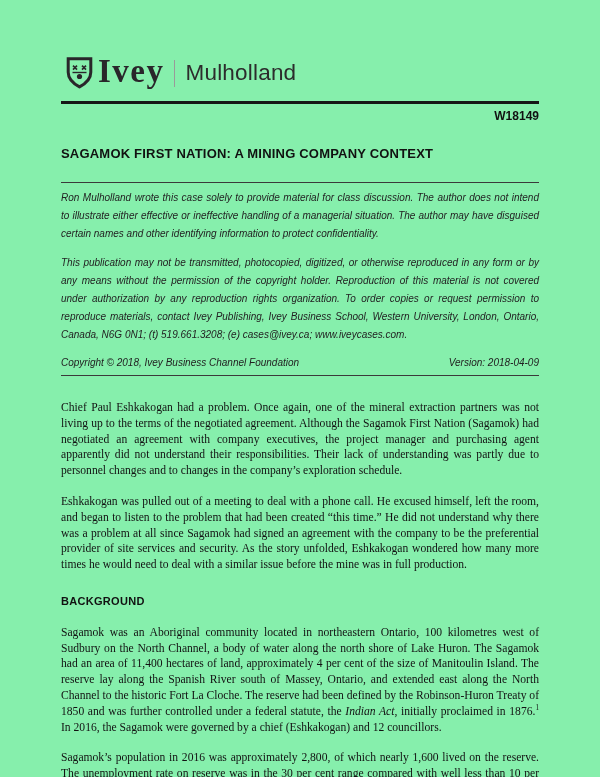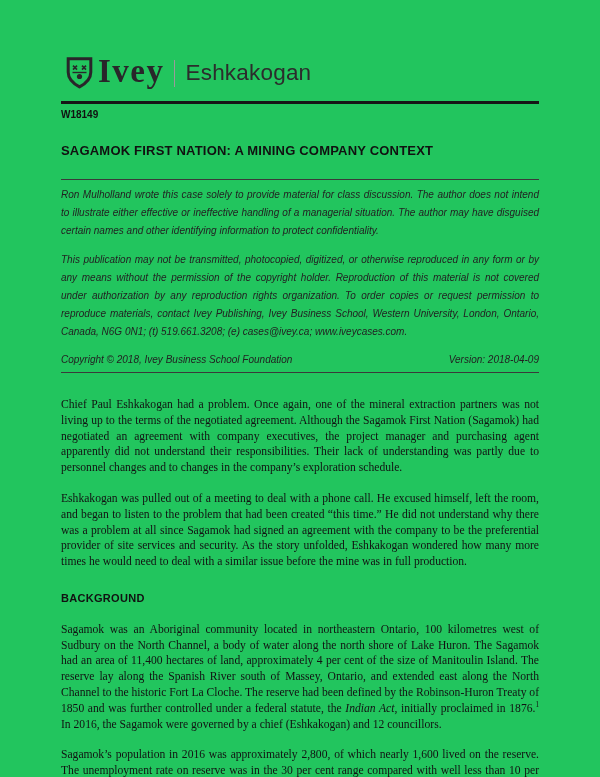--- a/index.html
+++ b/index.html
@@ -1,20 +1,20 @@
 <!DOCTYPE html>
 <html><head>
 <meta charset="utf-8">
 <style>
   * { margin:0; padding:0; box-sizing:border-box; }
   html,body { background:#ffffff; }
   .page {
     position:relative;
     width:600px; height:777px;
-    background:#22c55e;
+    background:#86efac;
     color:#1a1a1a;
     overflow:hidden;
     font-family:"Liberation Serif", serif;
   }
   .content {
     position:absolute;
     left:61px; top:0;
     width:478px;
   }
 
@@ -47,21 +47,22 @@
     font-weight:400;
     font-size:22.5px;
     color:#2c2c2c;
     letter-spacing:0.2px;
   }
 
   .rule-thick { height:3px; background:#161616; margin-top:8px; }
   .case-number {
     font-family:"Liberation Sans", sans-serif;
     font-weight:700;
-    font-size:10px;
+    font-size:12px;
+    text-align:right;
     margin-top:5px;
     color:#111;
   }
 
   
   .doc-title {
     font-family:"Liberation Sans", sans-serif;
     font-weight:700;
     font-size:13px;
     letter-spacing:0.2px;
@@ -119,37 +120,37 @@
       <span class="shield">
         <svg viewBox="0 0 27 32" width="27" height="32" aria-hidden="true">
           <path d="M2.2 1.8 h22.6 v13.5 c0 7.8 -5.6 11.6 -11.3 14.6 C7.8 26.9 2.2 23.1 2.2 15.3 Z" fill="none" stroke="#29262a" stroke-width="3"></path>
           <path d="M7 8.6 l4 4 m0 -4 l-4 4 M16 8.6 l4 4 m0 -4 l-4 4" stroke="#29262a" stroke-width="1.6" fill="none"></path>
           <circle cx="13.5" cy="19.5" r="2.6" fill="#29262a"></circle>
           <path d="M6.5 15.5 h14" stroke="#29262a" stroke-width="1.4"></path>
         </svg>
       </span>
       <span class="brand">Ivey</span>
       <span class="logo-divider"></span>
-      <span class="suffix">Eshkakogan</span>
+      <span class="suffix">Mulholland</span>
     </div>
 
     <div class="rule-thick"></div>
 
     <div class="case-number">W18149</div>
 
     <div class="doc-title">SAGAMOK FIRST NATION: A MINING COMPANY CONTEXT</div>
 
     <div class="rule-thin fm-rule-top"></div>
 
     <p class="fm fm-attribution">Ron Mulholland wrote this case solely to provide material for class discussion. The author does not intend to illustrate either effective or ineffective handling of a managerial situation. The author may have disguised certain names and other identifying information to protect confidentiality.</p>
 
     <p class="fm fm-permissions">This publication may not be transmitted, photocopied, digitized, or otherwise reproduced in any form or by any means without the permission of the copyright holder. Reproduction of this material is not covered under authorization by any reproduction rights organization. To order copies or request permission to reproduce materials, contact Ivey Publishing, Ivey Business School, Western University, London, Ontario, Canada, N6G 0N1; (t) 519.661.3208; (e) cases@ivey.ca; www.iveycases.com.</p>
 
     <div class="fm fm-copyright-row">
-      <span>Copyright © 2018, Ivey Business School Foundation</span>
+      <span>Copyright © 2018, Ivey Business Channel Foundation</span>
       <span>Version: 2018-04-09</span>
     </div>
 
     <div class="rule-thin"></div>
 
     <div class="body-text">
       <p>Chief Paul Eshkakogan had a problem. Once again, one of the mineral extraction partners was not living up to the terms of the negotiated agreement. Although the Sagamok First Nation (Sagamok) had negotiated an agreement with company executives, the project manager and purchasing agent apparently did not understand their responsibilities. Their lack of understanding was partly due to personnel changes and to changes in the company’s exploration schedule.</p>
       <p>Eshkakogan was pulled out of a meeting to deal with a phone call. He excused himself, left the room, and began to listen to the problem that had been created “this time.” He did not understand why there was a problem at all since Sagamok had signed an agreement with the company to be the preferential provider of site services and security. As the story unfolded, Eshkakogan wondered how many more times he would need to deal with a similar issue before the mine was in full production.</p>
 
       <h2 class="section-heading">BACKGROUND</h2>

